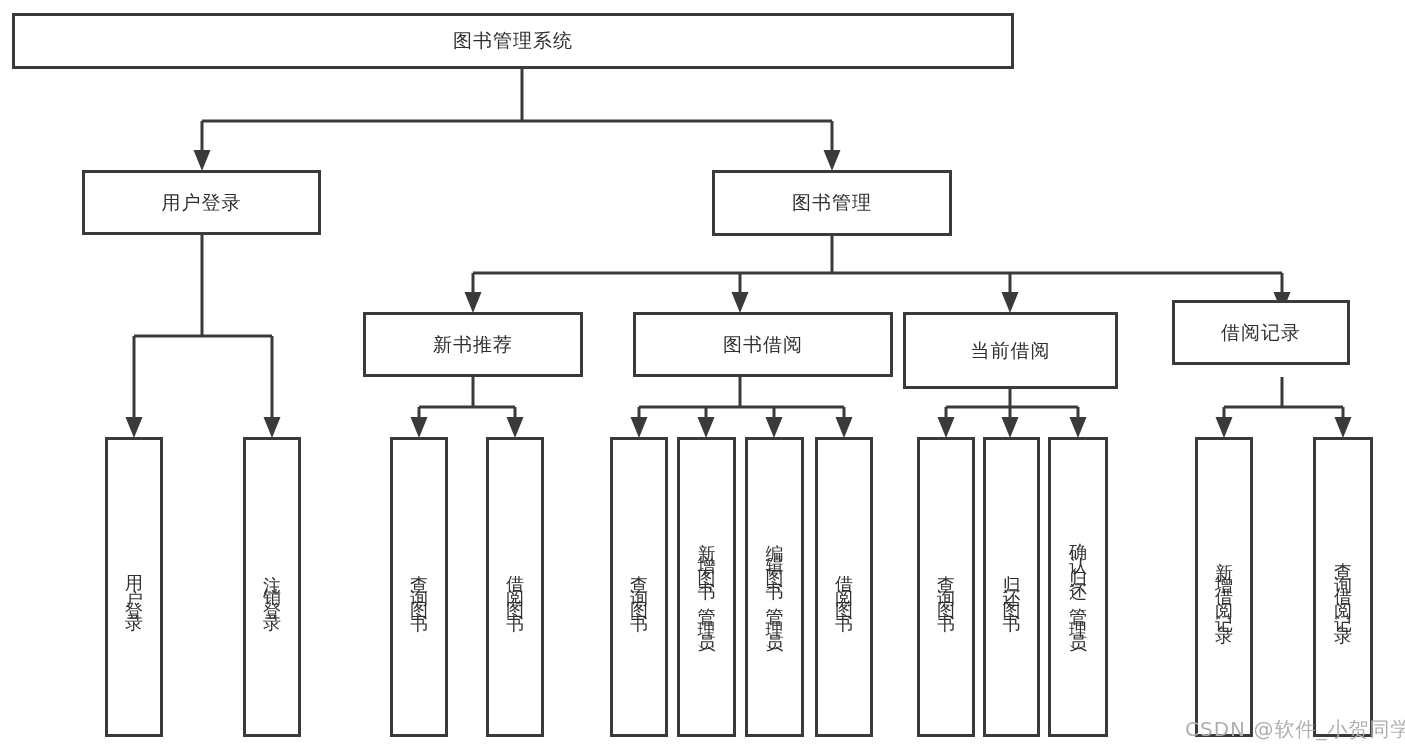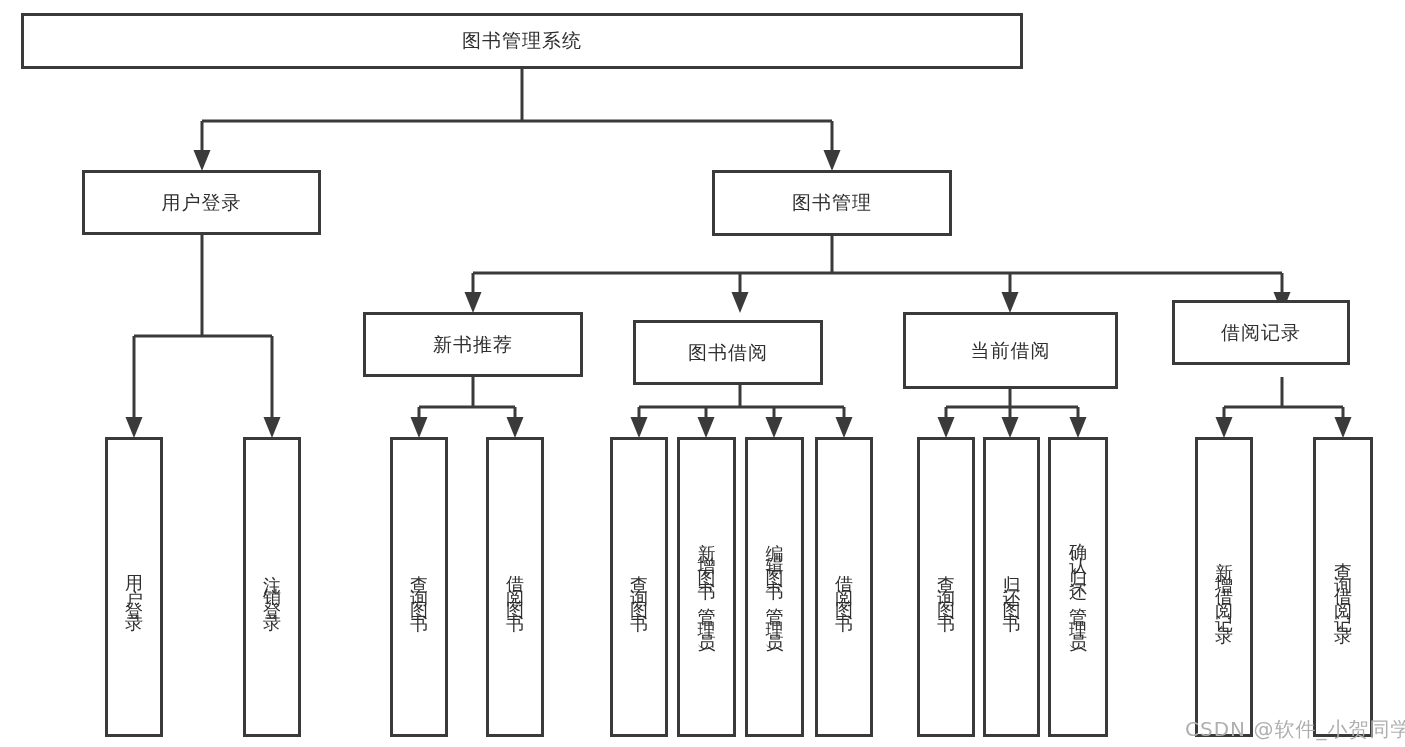--- a/index.html
+++ b/index.html
@@ -32,27 +32,27 @@
     letter-spacing: 1px;
   }
   .v-label {
     writing-mode: vertical-rl;
     text-orientation: mixed;
     font-size: 18px;
     letter-spacing: 13px;
     line-height: 1;
   }
   
-  .n-root      { left: 21px;  top: 13px;  width: 1002px; height: 56px; }
+  .n-root      { left: 12px;  top: 13px;  width: 1002px; height: 56px; }
   
   .n-login     { left: 82px;  top: 170px; width: 239px;  height: 65px; }
   .n-bookmgmt  { left: 712px; top: 170px; width: 240px;  height: 66px; font-family: Liberation Serif, serif; }
   
   .n-newbooks  { left: 363px; top: 312px; width: 220px;  height: 65px; }
-  .n-borrow    { left: 633px; top: 320px; width: 190px;  height: 65px; }
+  .n-borrow    { left: 633px; top: 312px; width: 260px;  height: 65px; }
   .n-current   { left: 903px; top: 312px; width: 215px;  height: 77px; }
   .n-records   { left: 1172px;top: 300px; width: 178px;  height: 65px; }
   
   .leaf { top: 437px; height: 300px; }
   .n-leaf1  { left: 105px;  width: 58px; }
   .n-leaf2  { left: 243px;  width: 58px; }
   .n-leaf3  { left: 390px;  width: 58px; }
   .n-leaf4  { left: 486px;  width: 58px; }
   .n-leaf5  { left: 610px;  width: 58px; }
   .n-leaf6  { left: 677px;  width: 59px; }

